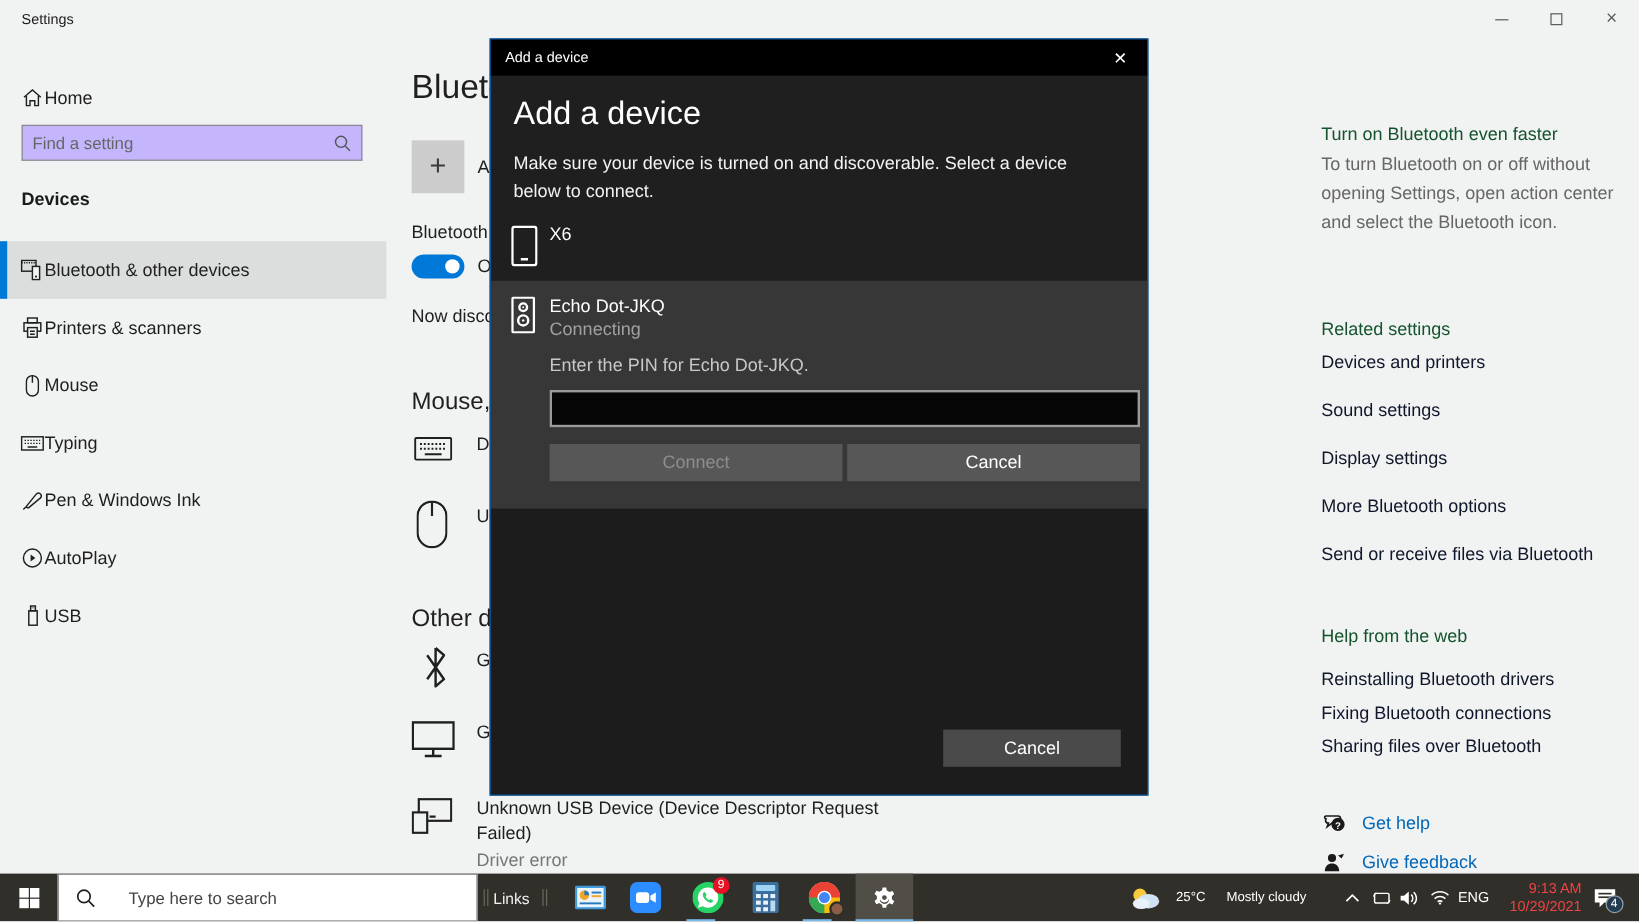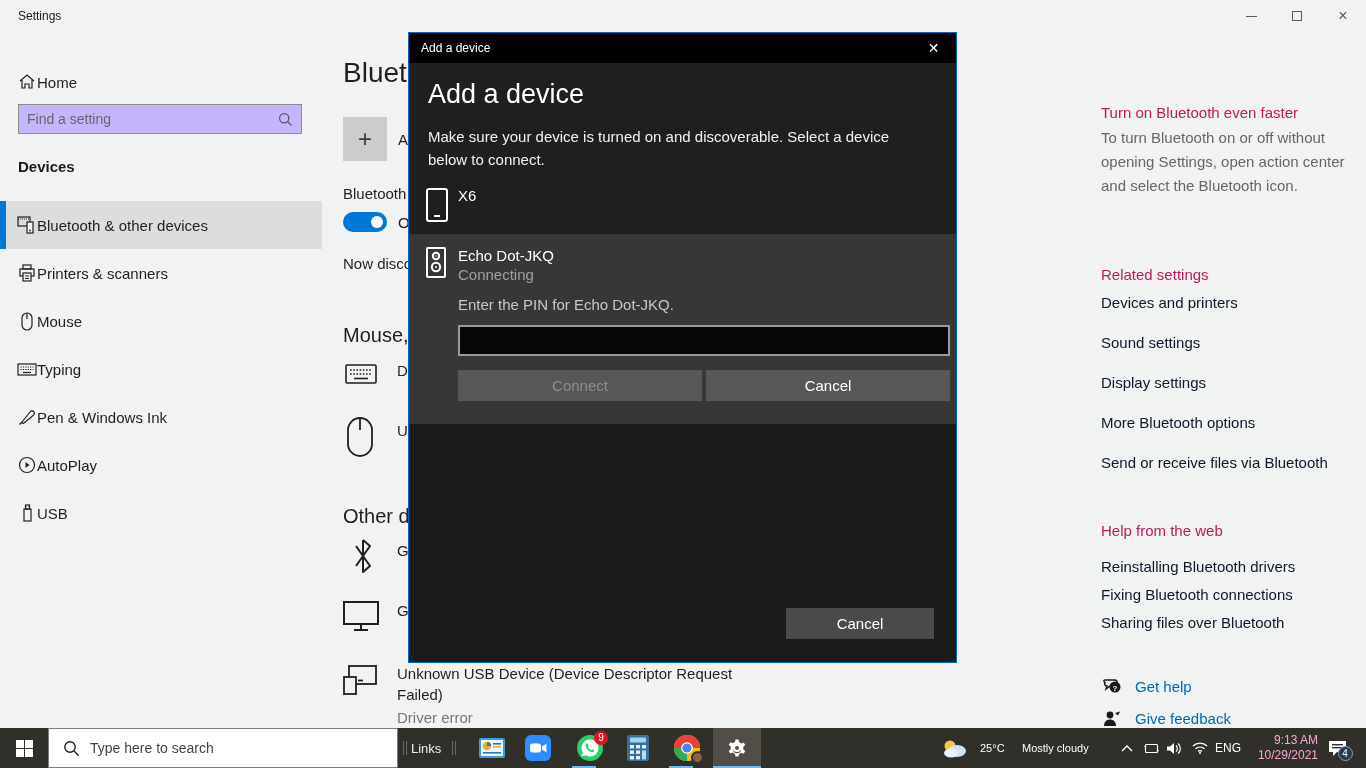--- a/index.html
+++ b/index.html
@@ -44,21 +44,21 @@
   .discoverable { position:absolute; left:0; top:223px; font-size:15px; white-space:nowrap; }
   .sec-hd { position:absolute; font-size:20px; font-weight:300; white-space:nowrap; }
   .dev-ic { position:absolute; color:#1f1f1f; }
   .dev-lbl { position:absolute; font-size:15px; white-space:nowrap; }
   .dev-sub { color:#767676; font-size:15px; }
   .unknown-blk { position:absolute; left:54px; top:631px; width:376px; font-size:15px; line-height:21px; }
   .unknown-blk .dev-sub { display:block; margin-top:2px; }
 
   
   .rpanel { position:absolute; left:1101px; top:32px; width:250px; height:696px; }
-  .rp-h { position:absolute; font-size:15px; color:#be185d; white-space:nowrap; }
+  .rp-h { position:absolute; font-size:15px; color:#14532d; white-space:nowrap; }
   .rp-body { position:absolute; left:0; top:94px; width:244px; font-size:15px; line-height:24px; color:#666666; }
   .rp-link { position:absolute; font-size:15px; color:#0f172a; text-decoration:none; cursor:pointer; white-space:nowrap; display:block; }
   .rp-foot { position:absolute; display:flex; align-items:center; cursor:pointer; }
   .rp-foot .fic { width:22px; color:#1a1a1a; }
   .rp-foot .ftx { margin-left:10px; font-size:15px; color:#0067b8; white-space:nowrap; }
 
   
   .dialog { position:absolute; left:408px; top:32px; width:549px; height:631px; background:#1f1f1f; border:1px solid #0067c0; z-index:10; }
   .dlg-titlebar { position:absolute; left:0; top:0; width:100%; height:30px; background:#000000; display:flex; align-items:center; }
   .dlg-title { margin-left:12px; font-size:12px; color:#ffffff; }
@@ -76,33 +76,33 @@
   .pin-input { position:absolute; left:49px; top:91px; width:492px; height:31px; background:#060606; border:2px solid #9a9a9a; color:#ffffff; font-size:15px; padding:0 8px; outline:none; font-family:"Liberation Sans",sans-serif; }
   .dlg-btn { position:absolute; top:136px; width:244px; height:31px; border:none; background:#575757; font-size:15px; font-family:"Liberation Sans",sans-serif; cursor:pointer; }
   .btn-connect { left:49px; color:#8d8d8d; }
   .btn-cancel { left:297px; color:#ffffff; }
   .dlg-lower { position:absolute; left:0; top:391px; width:547px; height:238px; background:#1c1c1c; }
   .dlg-bottom-cancel { position:absolute; left:377px; top:575px; width:148px; height:31px; border:none; background:#4a4a4a; color:#ffffff; font-size:15px; font-family:"Liberation Sans",sans-serif; cursor:pointer; }
 
   
   .taskbar { position:absolute; left:0; top:728px; width:1366px; height:40px; background:#312f29; z-index:20; }
   .tb-start { position:absolute; left:0; top:0; width:48px; height:40px; display:flex; align-items:center; justify-content:center; cursor:pointer; }
-  .tb-search { position:absolute; left:48px; top:0; width:350px; height:40px; background:#ffffff; border:1px solid #7a7a7a; display:flex; align-items:center; cursor:text; }
+  .tb-search { position:absolute; left:48px; top:0; width:350px; height:40px; background:#ffffff; border:1px solid #7a7a7a; display:flex; align-items:center; cursor:text;gap:17px; }
   .tb-search .mag { margin-left:14px; color:#1f1f1f; }
   .tb-search input { flex:1; border:none; outline:none; font-size:14px; color:#3c3c3c; padding:0 10px; font-family:"Liberation Sans",sans-serif; background:transparent; }
   .tb-search input::placeholder { color:#444; opacity:1; }
   .tb-grip { position:absolute; top:13px; width:4px; height:14px; border-left:1px solid #6b675e; border-right:1px solid #6b675e; }
   .tb-links { position:absolute; left:411px; top:13px; font-size:13px; color:#f0f0f0; cursor:pointer; }
   .tb-app { position:absolute; top:0; width:40px; height:40px; display:flex; align-items:center; justify-content:center; cursor:pointer; }
   .tb-underline { position:absolute; top:38px; height:2px; background:#76b9ed; }
   .tb-app.active-bg { background:#504e47; }
   .badge-red { position:absolute; right:-5px; top:-4px; min-width:14px; height:14px; border-radius:7px; background:#e81123; color:#fff; font-size:10px; line-height:14px; text-align:center; padding:0 2px; }
   .tray-txt { position:absolute; top:0; height:40px; display:flex; align-items:center; font-size:11px; color:#ffffff; white-space:nowrap; }
   .tray-ic { position:absolute; top:0; height:40px; display:flex; align-items:center; justify-content:center; color:#ffffff; cursor:pointer; }
-  .tb-clock { position:absolute; left:1250px; top:5px; width:68px; height:30px; font-size:12px; line-height:15px; color:#f9a8d4; text-align:right; cursor:pointer; }
+  .tb-clock { position:absolute; left:1250px; top:5px; width:68px; height:30px; font-size:12px; line-height:15px; color:#ef4444; text-align:right; cursor:pointer; }
   .notif-badge { position:absolute; right:-6px; bottom:-4px; width:15px; height:15px; border-radius:50%; background:#243a4f; border:1px solid #8fa0ad; color:#fff; font-size:10px; line-height:14px; text-align:center; }
 
   svg { display:block; }
 </style>
 </head>
 <body>
 
 <div class="screen">
 
   <div class="win-titlebar">

